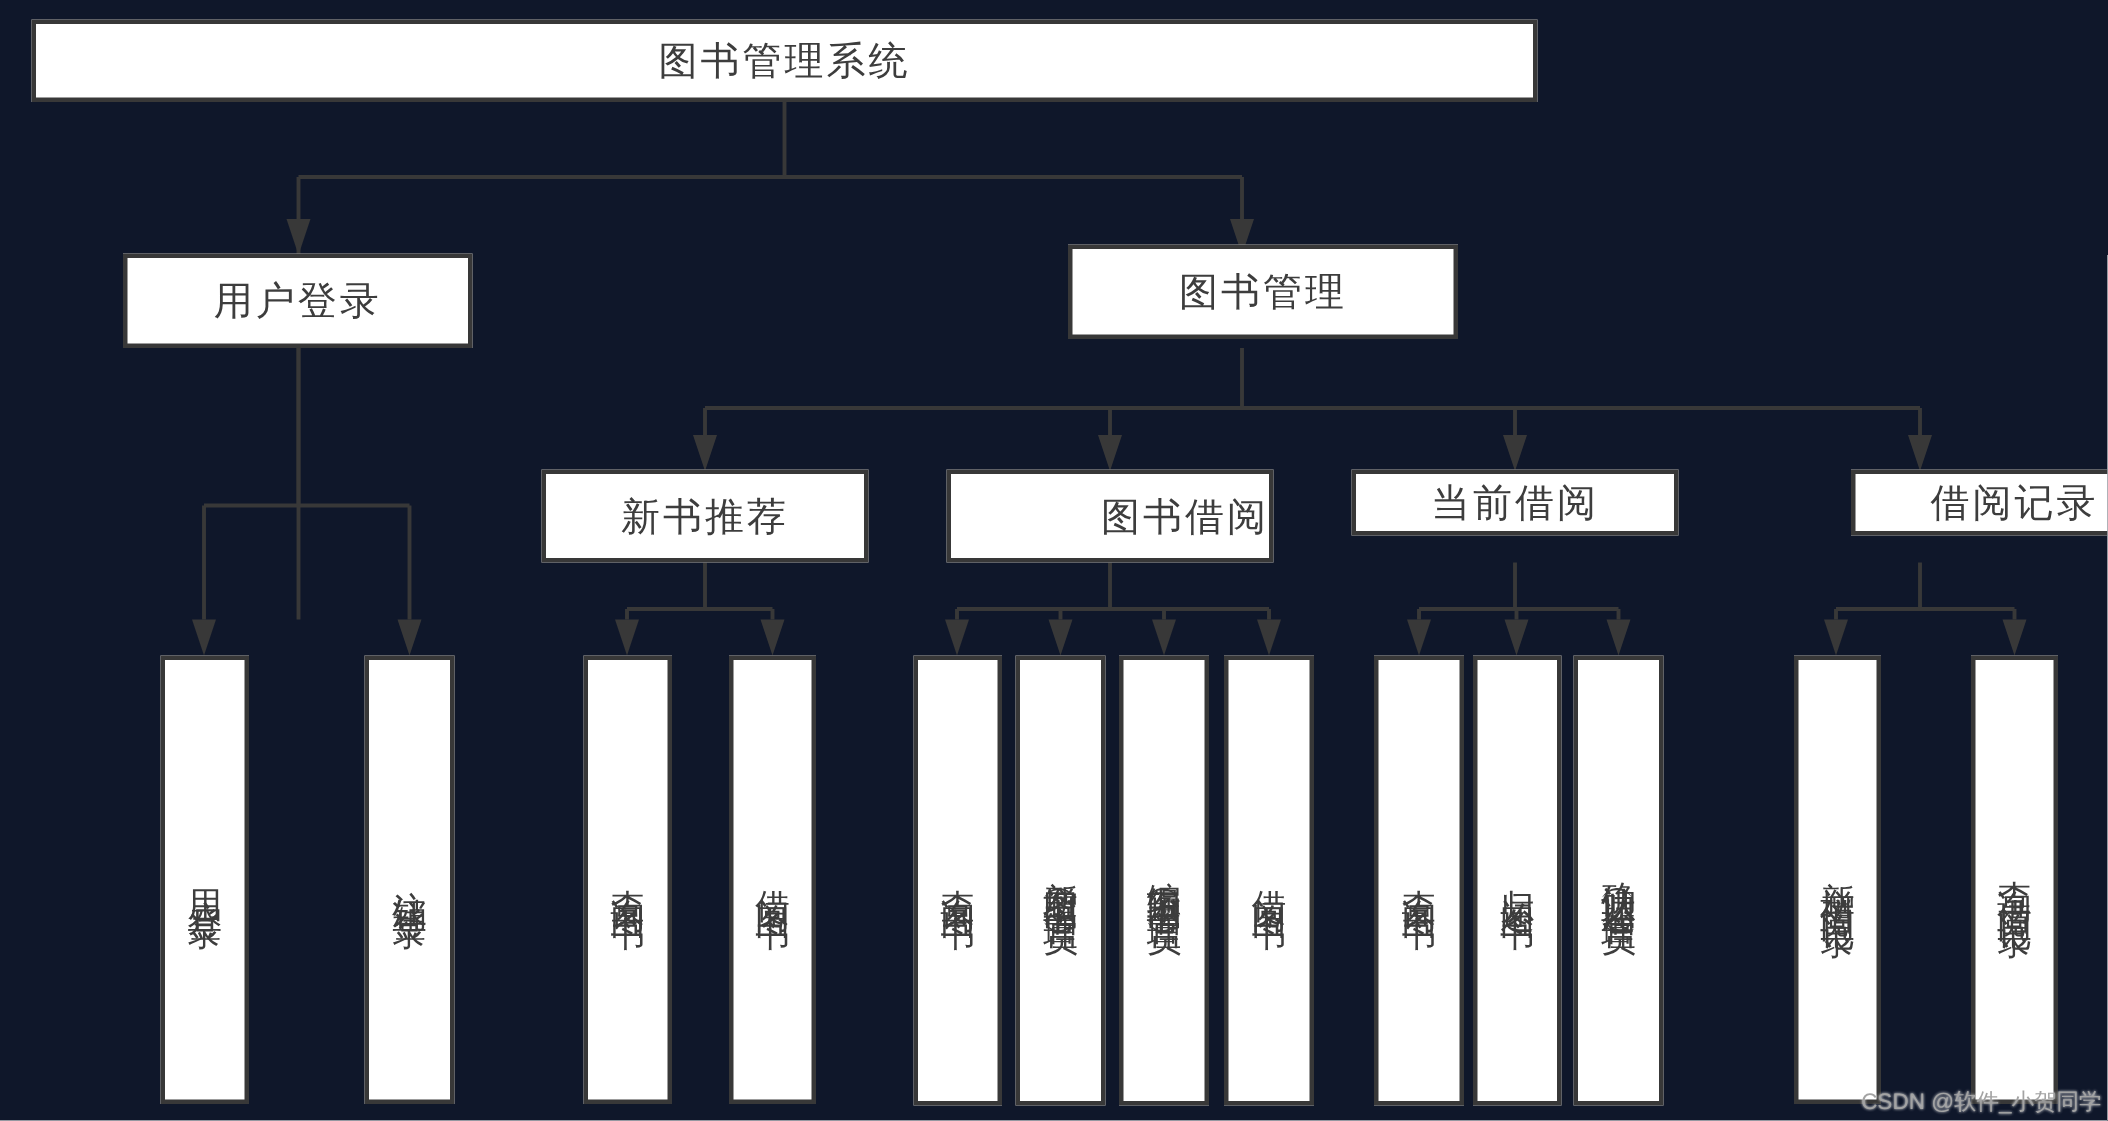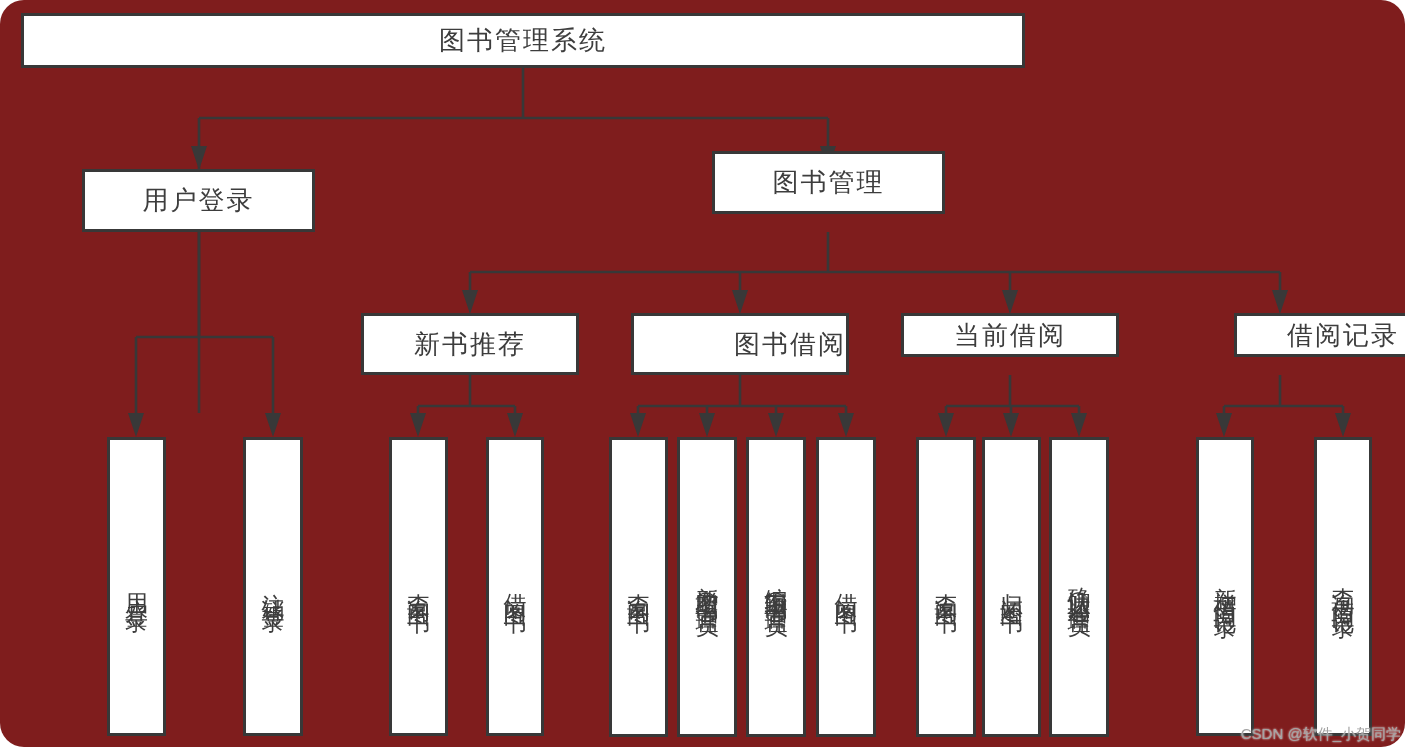--- a/index.html
+++ b/index.html
@@ -5,23 +5,22 @@
   html, body {
     margin: 0;
     padding: 0;
     background: #ffffff;
     font-family: "Liberation Sans", "DejaVu Sans", sans-serif;
   }
   .stage {
     position: relative;
     width: 1405px;
     height: 747px;
-    background: #7f1d1d;
+    background: #0f172a;
     overflow: hidden;
-    border-radius: 24px;
   }
   .connectors {
     position: absolute;
     left: 0;
     top: 0;
     width: 1405px;
     height: 747px;
     pointer-events: none;
   }
   .node {
@@ -105,21 +104,21 @@
     </g>
   </svg>
 
   <div class="node hnode" style="left:21px; top:13px; width:1004px; height:55px;">
     <span>图书管理系统</span>
   </div>
 
   <div class="node hnode" style="left:82px; top:169px; width:233px; height:63px;">
     <span>用户登录</span>
   </div>
-  <div class="node hnode" style="left:712px; top:151px; width:233px; height:63px;">
+  <div class="node hnode" style="left:712px; top:163px; width:260px; height:63px;">
     <span>图书管理</span>
   </div>
 
   <div class="node hnode" style="left:361px; top:313px; width:218px; height:62px;font-family:Liberation Serif, serif;">
     <span>新书推荐</span>
   </div>
   <div class="node hnode" style="left:631px; top:313px; width:218px; height:62px;justify-content:flex-end;">
     <span>图书借阅</span>
   </div>
   <div class="node hnode" style="left:901px; top:313px; width:218px; height:44px;justify-content:center;">

